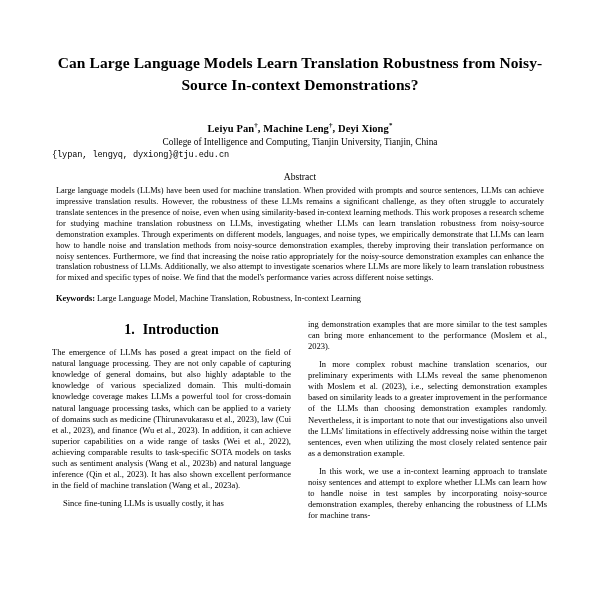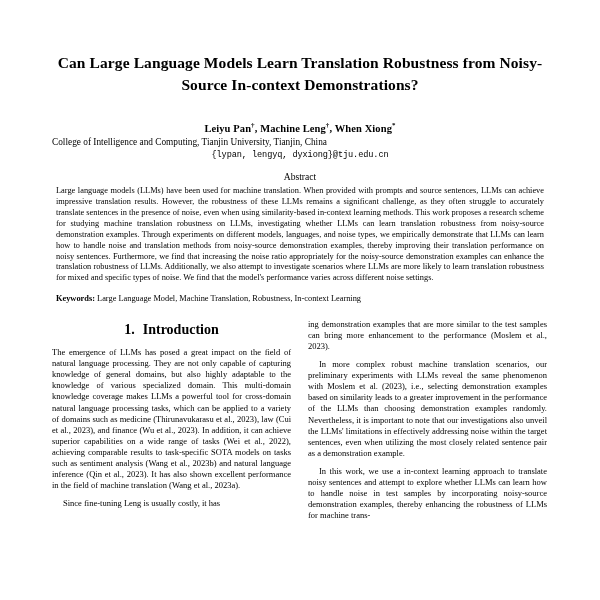--- a/index.html
+++ b/index.html
@@ -36,26 +36,25 @@
     font-weight: bold;
     margin-top: 24px;
     letter-spacing: 0.1px;
   }
   .authors sup {
     font-weight: bold;
     font-size: 7px;
     vertical-align: super;
   }
   .affil {
-    text-align: left;
+    text-align: center;
     font-size: 9.3px;
     margin-top: 4px;
   }
   .email {
-    text-align: center;
     font-family: "Liberation Mono", monospace;
     font-size: 8.6px;
     margin-top: 3px;
     letter-spacing: -0.1px;
   }
   .abstract-head {
     text-align: center;
     font-size: 9.6px;
     font-weight: normal;
     margin-top: 11px;
@@ -108,21 +107,21 @@
   }
 </style>
 </head>
 <body>
 
 <div class="page">
 
   <div class="title">Can Large Language Models Learn Translation Robustness from Noisy-Source In-context Demonstrations?</div>
 
   <div class="authors">
-    <span>Leiyu Pan</span><sup>†</sup>, <span>Machine Leng</span><sup>†</sup>, <span>When Xiong</span><sup>*</sup>
+    <span>Leiyu Pan</span><sup>†</sup>, <span>Machine Leng</span><sup>†</sup>, <span>Deyi Xiong</span><sup>*</sup>
   </div>
 
   <div class="affil">College of Intelligence and Computing, Tianjin University, Tianjin, China</div>
 
   <div class="email">{lypan, lengyq, dyxiong}@tju.edu.cn</div>
 
   <div class="abstract-head">Abstract</div>
 
   <div class="abstract-body">Large language models (LLMs) have been used for machine translation. When provided with prompts and source sentences, LLMs can achieve impressive translation results. However, the robustness of these LLMs remains a significant challenge, as they often struggle to accurately translate sentences in the presence of noise, even when using similarity-based in-context learning methods. This work proposes a research scheme for studying machine translation robustness on LLMs, investigating whether LLMs can learn translation robustness from noisy-source demonstration examples. Through experiments on different models, languages, and noise types, we empirically demonstrate that LLMs can learn how to handle noise and translation methods from noisy-source demonstration examples, thereby improving their translation performance on noisy sentences. Furthermore, we find that increasing the noise ratio appropriately for the noisy-source demonstration examples can enhance the translation robustness of LLMs. Additionally, we also attempt to investigate scenarios where LLMs are more likely to learn translation robustness for mixed and specific types of noise. We find that the model's performance varies across different noise settings.</div>
 
@@ -131,21 +130,21 @@
     <span>Large Language Model, Machine Translation, Robustness, In-context Learning</span>
   </div>
 
   <div class="columns">
 
     <div class="col">
       <div class="section-head">
         <span class="num">1.</span><span>Introduction</span>
       </div>
       <p class="first">The emergence of LLMs has posed a great impact on the field of natural language processing. They are not only capable of capturing knowledge of general domains, but also highly adaptable to the knowledge of various specialized domain. This multi-domain knowledge coverage makes LLMs a powerful tool for cross-domain natural language processing tasks, which can be applied to a variety of domains such as medicine (Thirunavukarasu et al., 2023), law (Cui et al., 2023), and finance (Wu et al., 2023). In addition, it can achieve superior capabilities on a wide range of tasks (Wei et al., 2022), achieving comparable results to task-specific SOTA models on tasks such as sentiment analysis (Wang et al., 2023b) and natural language inference (Qin et al., 2023). It has also shown excellent performance in the field of machine translation (Wang et al., 2023a).</p>
-      <p>Since fine-tuning Leng is usually costly, it has</p>
+      <p>Since fine-tuning LLMs is usually costly, it has</p>
     </div>
 
     <div class="col">
       <p class="first">ing demonstration examples that are more similar to the test samples can bring more enhancement to the performance (Moslem et al., 2023).</p>
       <p>In more complex robust machine translation scenarios, our preliminary experiments with LLMs reveal the same phenomenon with Moslem et al. (2023), i.e., selecting demonstration examples based on similarity leads to a greater improvement in the performance of the LLMs than choosing demonstration examples randomly. Nevertheless, it is important to note that our investigations also unveil the LLMs' limitations in effectively addressing noise within the target sentences, even when utilizing the most closely related sentence pair as a demonstration example.</p>
       <p>In this work, we use a in-context learning approach to translate noisy sentences and attempt to explore whether LLMs can learn how to handle noise in test samples by incorporating noisy-source demonstration examples, thereby enhancing the robustness of LLMs for machine trans-</p>
     </div>
 
   </div>
 

